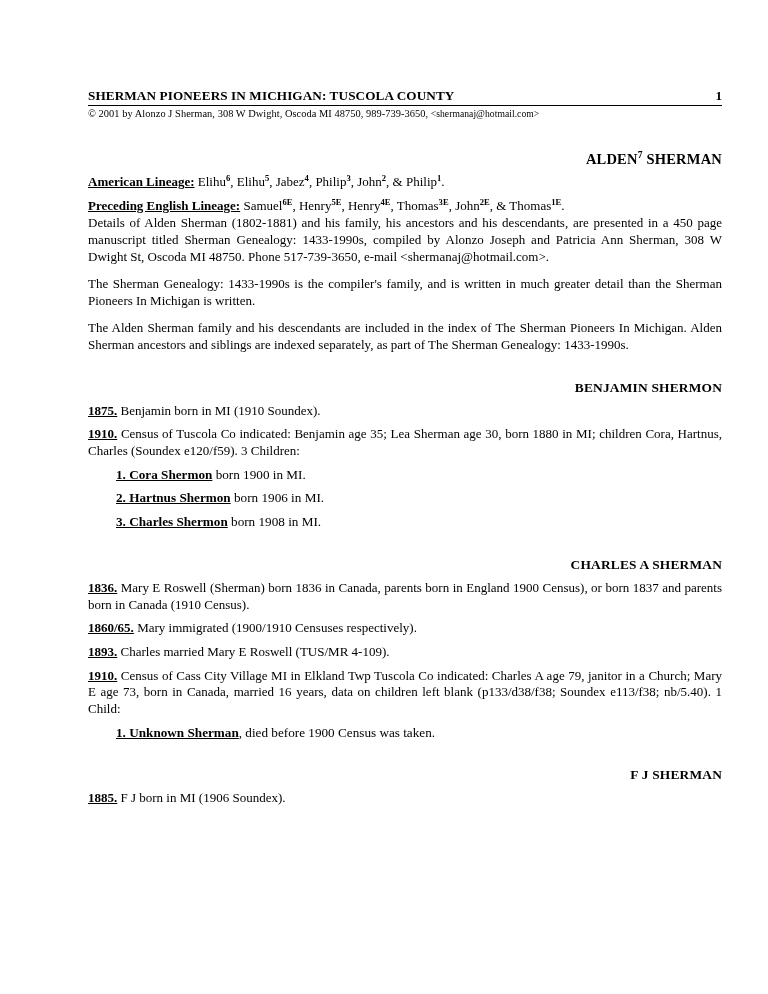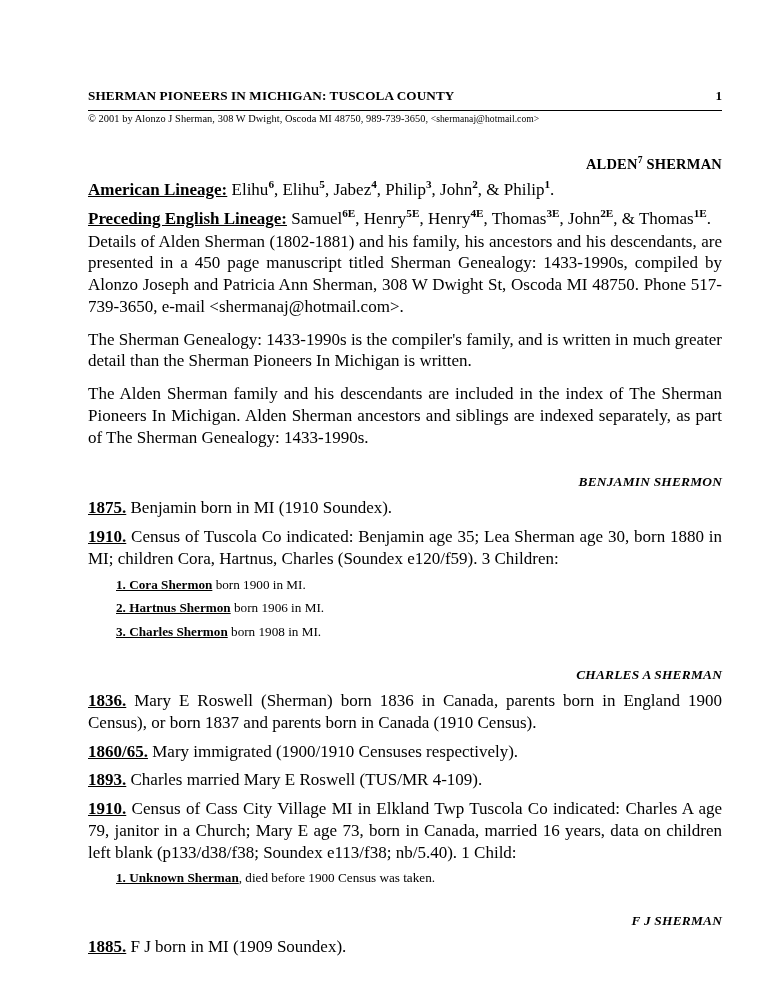--- a/index.html
+++ b/index.html
@@ -18,21 +18,21 @@
     width: 768px;
     height: 994px;
     box-sizing: border-box;
     padding: 88px 46px 0 88px;
   }
   .header-row {
     display: flex;
     align-items: baseline;
     justify-content: space-between;
     border-bottom: 1.2px solid #000;
-    padding-bottom: 6px;
+    padding-bottom: 1px;
   }
   .header-title {
     font-weight: bold;
     font-size: 13.2px;
     letter-spacing: 0.1px;
   }
   .header-page {
     font-weight: bold;
     font-size: 13.2px;
   }
@@ -47,25 +47,24 @@
   h2.section-title {
     text-align: right;
     font-weight: bold;
     font-size: 14.5px;
     margin: 32px 0 6px 0;
     letter-spacing: 0.2px;
   }
   h2.section-title.sub {
     font-size: 13.4px;
     margin: 26px 0 7px 0;
-    font-style: italic;
   }
   p {
     margin: 0 0 7px 0;
-    font-size: 17px;
+    font-size: 13px;
     line-height: 1.28;
     text-align: justify;
   }
   p.tight {
     margin-bottom: 1px;
   }
   .b {
     font-weight: normal;
   }
   .bu {
@@ -161,16 +160,16 @@
     <span class="bu">1910.</span><span> Census of Cass City Village MI in Elkland Twp Tuscola Co indicated: Charles A age 79, janitor in a Church; Mary E age 73, born in Canada, married 16 years, data on children left blank (p133/d38/f38; Soundex e113/f38; nb/5.40). 1 Child:</span>
   </p>
 
   <p class="child-line">
     <span class="bu">1. Unknown Sherman</span><span>, died before 1900 Census was taken.</span>
   </p>
 
   <h2 class="section-title sub">F J SHERMAN</h2>
 
   <p>
-    <span class="bu">1885.</span><span> F J born in MI (1909 Soundex).</span>
+    <span class="bu">1885.</span><span> F J born in MI (1906 Soundex).</span>
   </p>
 
 </div>
 
 </body></html>

